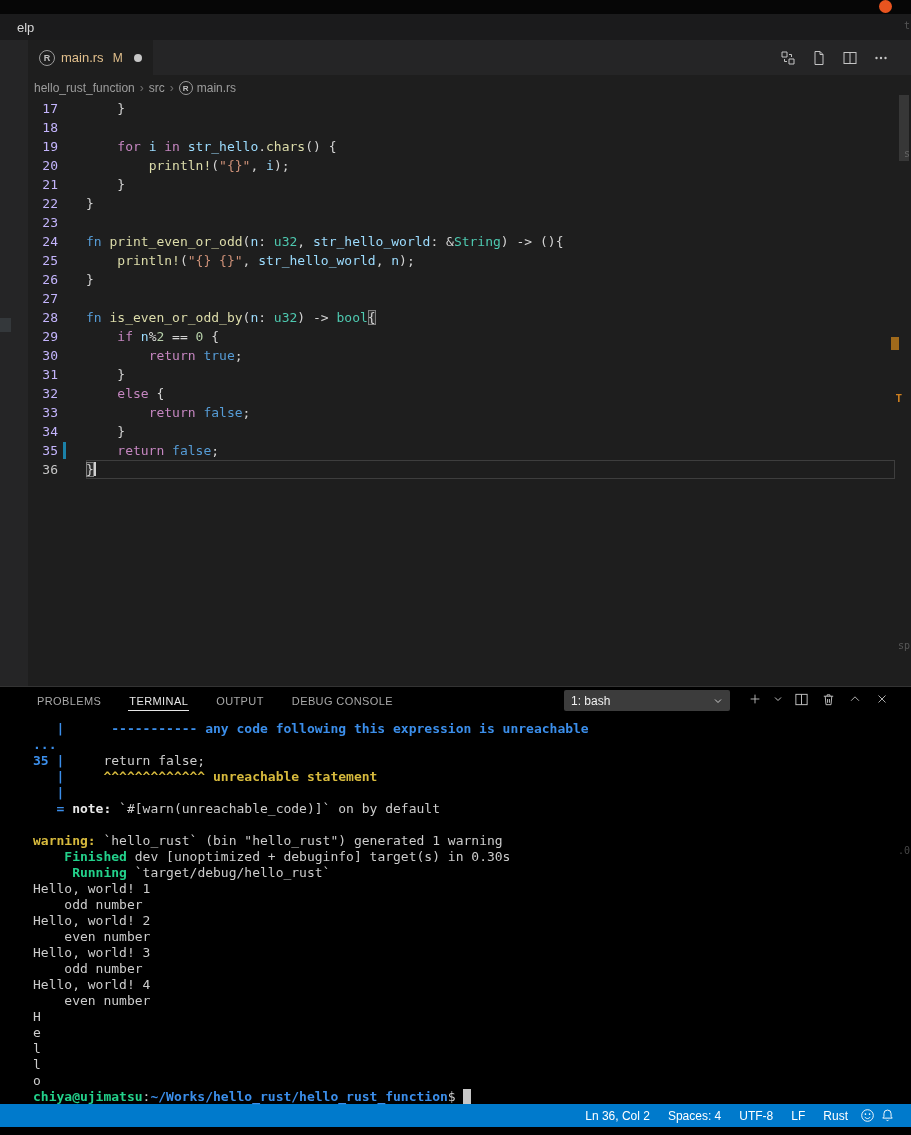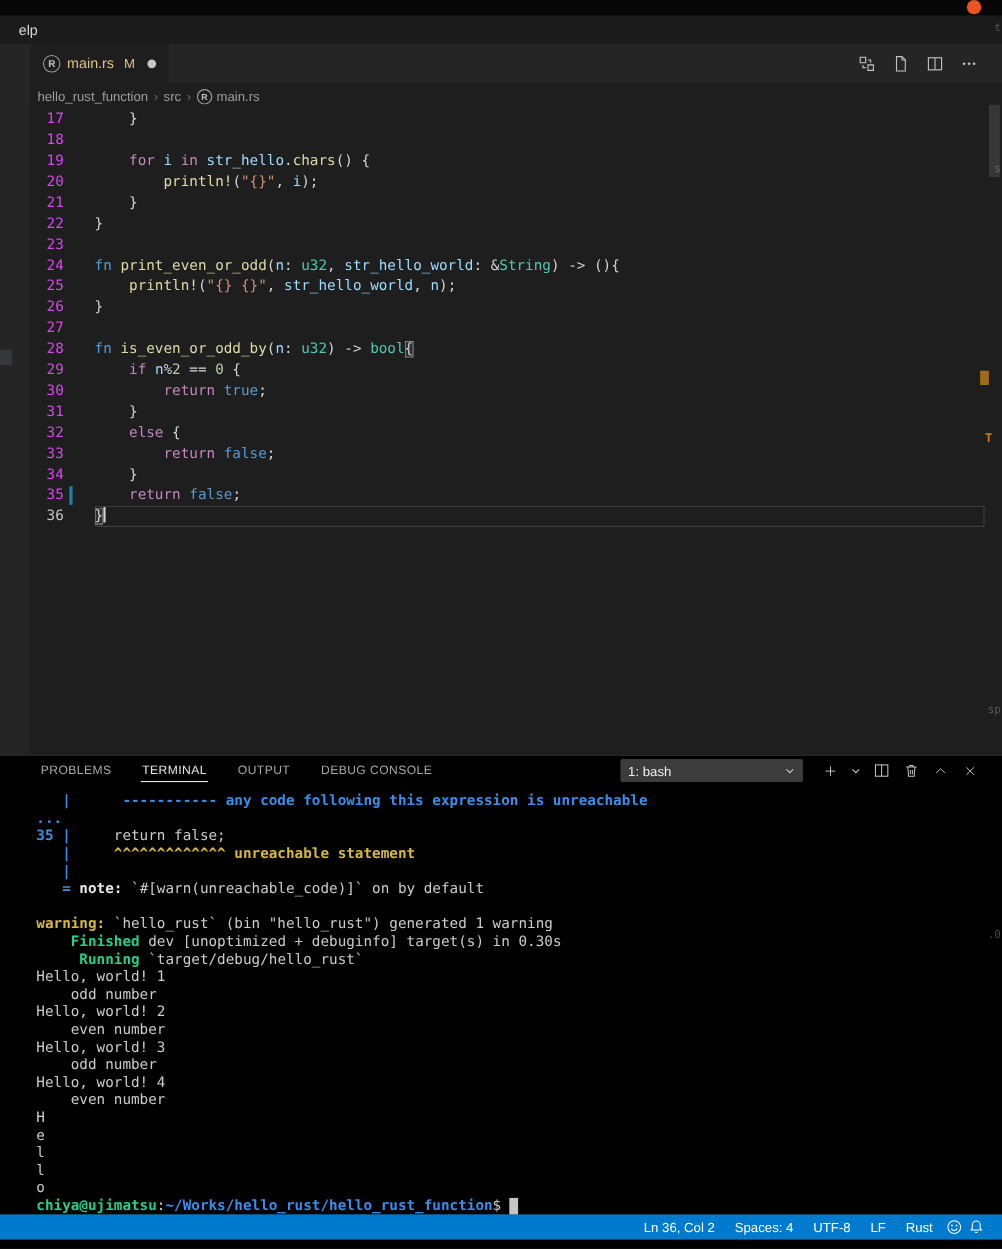--- a/index.html
+++ b/index.html
@@ -28,39 +28,39 @@
   .tab-actions{margin-left:auto;display:flex;align-items:center;gap:13px;padding-right:21px;}
   .icon-btn{width:18px;height:18px;display:flex;align-items:center;justify-content:center;color:#c5c5c5;cursor:pointer;}
   
   .breadcrumbs{height:20px;display:flex;align-items:flex-end;padding-left:6px;background:#1e1e1e;}
   .bc-item{color:#9d9d9d;font-size:12px;cursor:pointer;}
   .bc-sep{color:#6e6e6e;font-size:12px;margin:0 5px;}
   
   .editor{position:relative;flex:1;background:#1e1e1e;overflow:hidden;}
   .editor-lines{padding-top:4px;}
   .erow{display:flex;height:19px;position:relative;font-family:"DejaVu Sans Mono",monospace;font-size:13px;line-height:19px;}
-  .ln{flex:0 0 30px;width:30px;text-align:right;color:#d946ef;}
+  .ln{flex:0 0 30px;width:30px;text-align:right;color:#c4b5fd;}
   .ln-active{color:#c6c6c6;}
   .ecode{white-space:pre;margin-left:28px;margin-right:16px;flex:1;color:#d4d4d4;}
   .cur{box-shadow:inset 0 0 0 1px #3e3e3e;}
   .gmark{position:absolute;left:35px;top:1px;width:3px;height:17px;background:#1b81a8;}
   .caret{display:inline-block;width:2px;height:14px;background:#d0d0d0;vertical-align:-2px;}
   .tk-txt{color:#d4d4d4;} .tk-kw{color:#569cd6;} .tk-ctl{color:#c586c0;} .tk-fn{color:#dcdcaa;}
   .tk-var{color:#9cdcfe;} .tk-type{color:#4ec9b0;} .tk-str{color:#ce9178;} .tk-num{color:#b5cea8;}
   .tk-match{color:#d4d4d4;box-shadow:inset 0 0 0 1px #808080;background:rgba(90,90,90,.28);}
   .sbthumb{position:absolute;right:2px;top:0;width:10px;height:66px;background:rgba(121,121,121,.28);}
   .ovrect{position:absolute;right:12px;width:8px;height:13px;}
   .ovtext{position:absolute;right:9px;font:bold 11px "DejaVu Sans Mono",monospace;}
   
   .panel{height:418px;background:#000000;border-top:1px solid rgba(128,128,128,.4);box-sizing:border-box;}
   .panel-header{height:27px;display:flex;align-items:center;padding:0 20px 0 36px;}
   .ptab{font-size:11px;color:#a8a8a8;letter-spacing:.4px;margin-right:26px;padding:5px 1px 3px;
         border-bottom:1px solid transparent;cursor:pointer;}
   .ptab.active{color:#e7e7e7;border-bottom-color:#e7e7e7;}
-  .panel-controls{margin-left:auto;display:flex;align-items:center;gap:9px;}
+  .panel-controls{margin-left:auto;display:flex;align-items:flex-start;gap:9px;}
   .shell-select{width:152px;height:21px;background:#3c3c3c;color:#f0f0f0;font-size:12px;display:flex;
                 align-items:center;justify-content:space-between;padding:0 7px;border-radius:2px;margin-right:7px;cursor:pointer;}
   .terminal{padding:7px 0 0 33px;font-family:"DejaVu Sans Mono",monospace;font-size:13px;}
   .trow{height:16px;line-height:16px;white-space:pre;}
   .t-fg{color:#cccccc;} .t-blue{color:#3b8eea;font-weight:bold;} .t-yellow{color:#d7ba3d;font-weight:bold;}
   .t-green{color:#23d18b;font-weight:bold;} .t-whiteb{color:#e8e8e8;font-weight:bold;}
   .t-cursor{background:#c6c6c6;color:#1e1e1e;}
   
   .statusbar{height:23px;background:#007acc;display:flex;align-items:center;justify-content:flex-end;
              padding-right:14px;color:#fff;}

